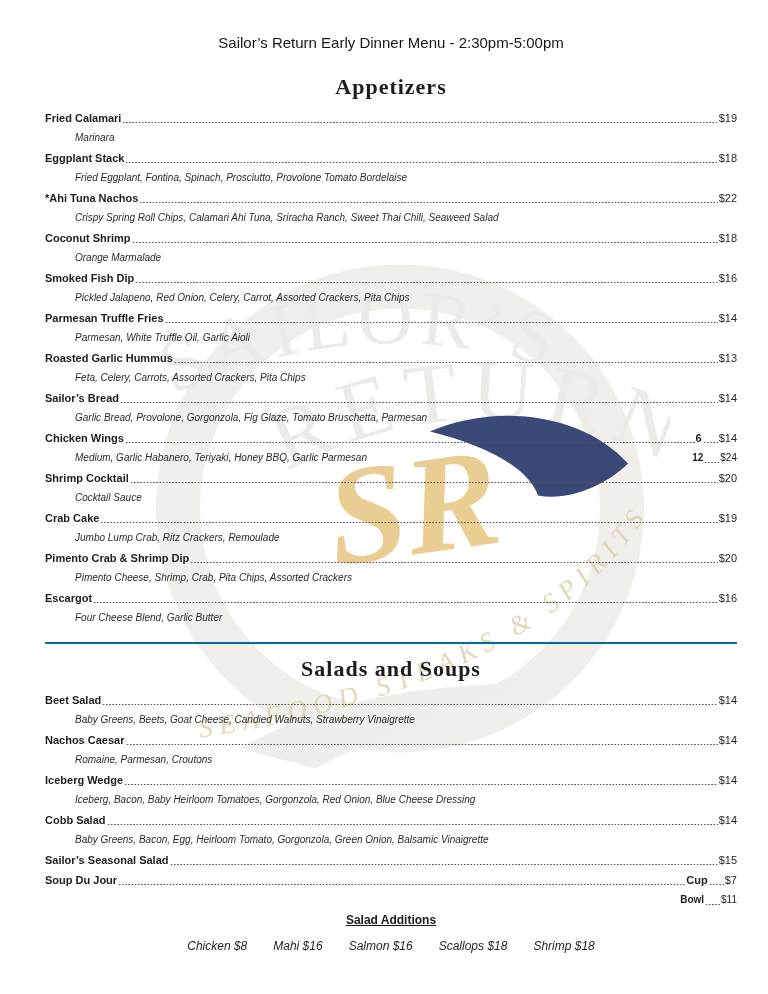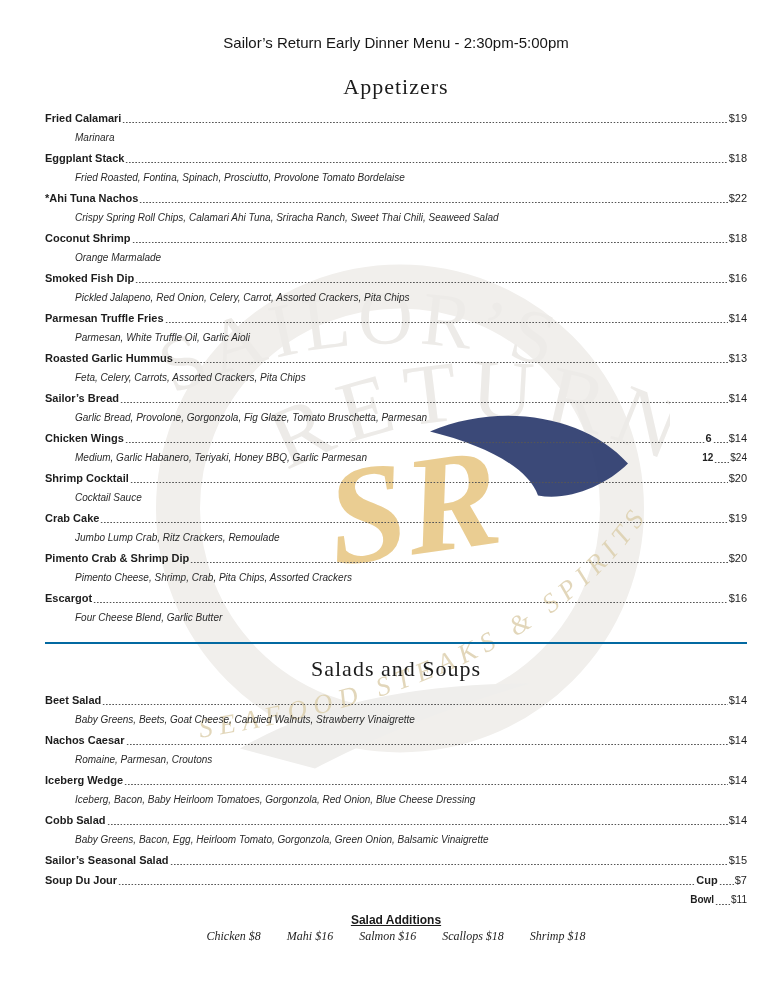--- a/index.html
+++ b/index.html
@@ -11,32 +11,32 @@
     position:relative;
     overflow:hidden;
   }
   .watermark {
     position:absolute; left:100px; top:252px;
     width:570px; height:528px;
     pointer-events:none; z-index:0;
   }
   .page {
     position:relative; z-index:1;
-    padding:34px 21px 0 45px;
+    padding:34px 31px 0 45px;
   }
   .menu-title {
     text-align:center;
     font-size:15px; line-height:18px;
     margin-bottom:20px;
     color:#161616;
   }
   .section-heading {
     text-align:center;
     font-family:"Liberation Serif", serif;
-    font-weight:400;
+    font-weight:700;
     font-size:22px; line-height:30px;
     letter-spacing:1px;
     color:#1c1c1c;
     margin:0 0 6px 0;
   }
   .section + .section {
     border-top:2px solid #0369a1;
     margin-top:14px;
     padding-top:10px;
   }
@@ -69,21 +69,21 @@
     padding-left:30px;
   }
   .item-description { flex:1; font-style:italic; color:#2a2a2a; white-space:nowrap; }
   .footer { text-align:center; margin-top:2px; }
   .footer-heading {
     font-size:12px; font-weight:700;
     text-decoration:underline;
     line-height:16px; color:#1b1b1b;
   }
   .additions { font-size:12px; font-style:italic; line-height:17px; color:#242424; }
-  .addition-item { display:inline-block; margin:0 13px;font-family:Liberation Serif, serif; }
+  .addition-item { display:inline-block; margin:10px 13px; }
 </style>
 </head>
 <body>
 
 <svg class="watermark" viewBox="0 0 570 525" xmlns="http://www.w3.org/2000/svg" aria-hidden="true">
   <defs>
     <path id="wm-arc1" d="M 55,150 Q 290,30 540,150"></path>
     <path id="wm-arc2" d="M 165,230 Q 360,115 560,205"></path>
     <path id="wm-arc3" d="M 95,485 Q 430,435 545,265"></path>
   </defs>
@@ -123,21 +123,21 @@
           </div>
           <div class="menu-item">
             <div class="item-name-line">
               <span class="item-name">Eggplant Stack</span>
               <span class="dotted-leader"></span>
               <span class="price-group">
                 <span class="item-price">$18</span>
               </span>
             </div>
             <div class="item-desc-line">
-              <span class="item-description">Fried Roasted, Fontina, Spinach, Prosciutto, Provolone Tomato Bordelaise</span>
+              <span class="item-description">Fried Eggplant, Fontina, Spinach, Prosciutto, Provolone Tomato Bordelaise</span>
             </div>
           </div>
           <div class="menu-item">
             <div class="item-name-line">
               <span class="item-name">*Ahi Tuna Nachos</span>
               <span class="dotted-leader"></span>
               <span class="price-group">
                 <span class="item-price">$22</span>
               </span>
             </div>

